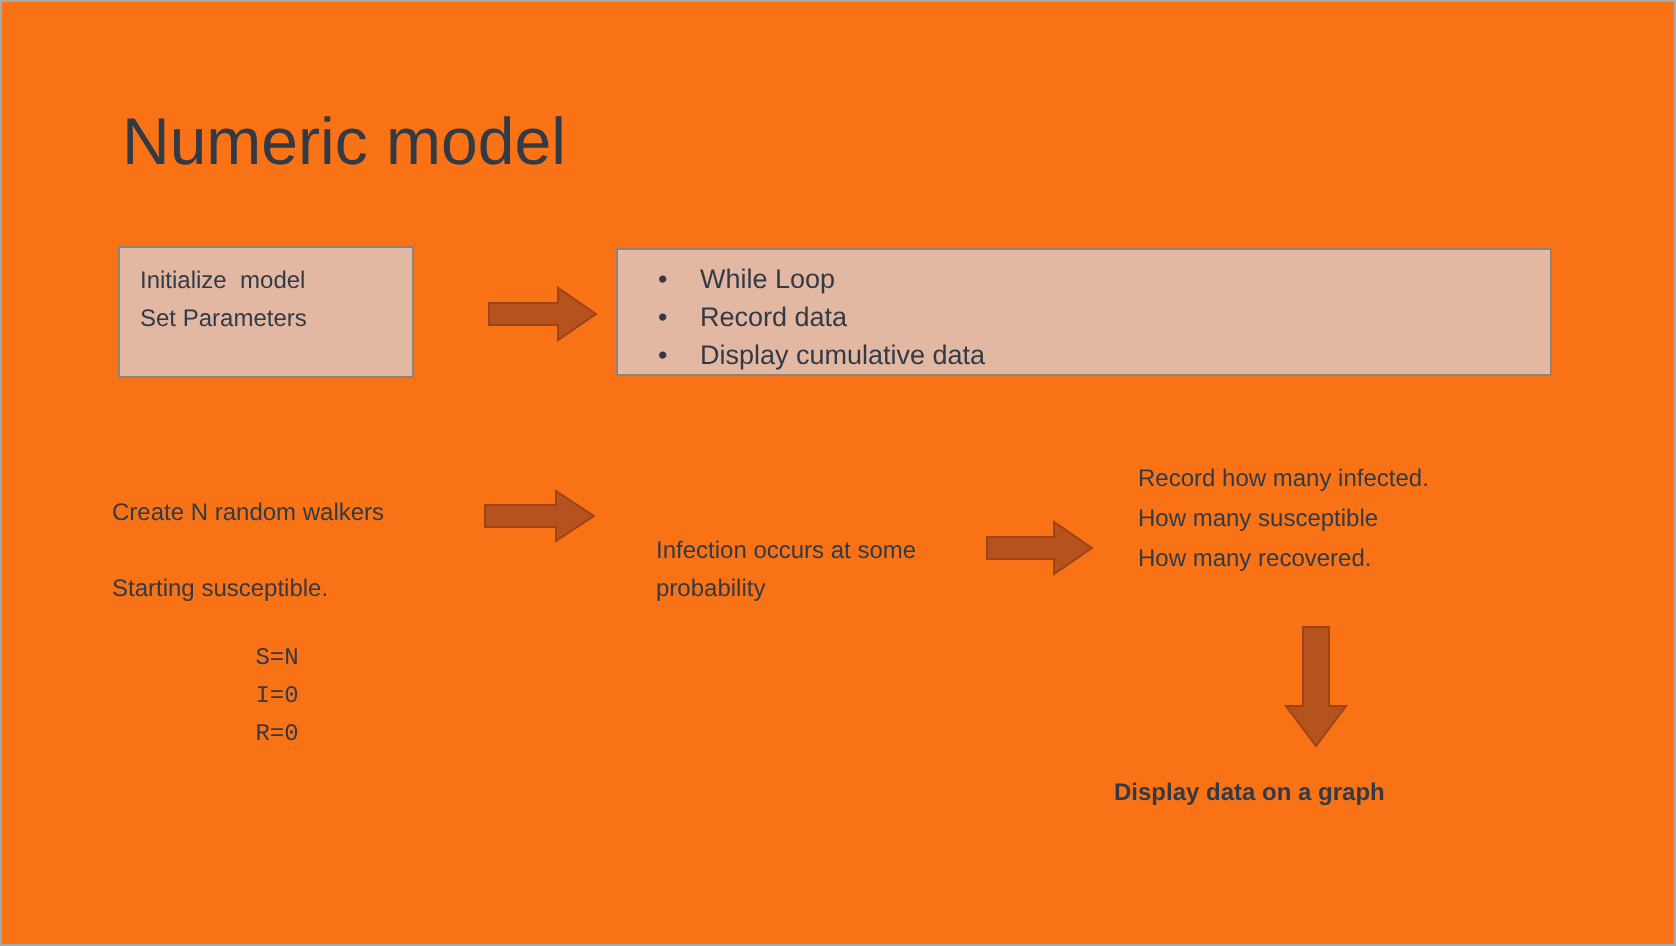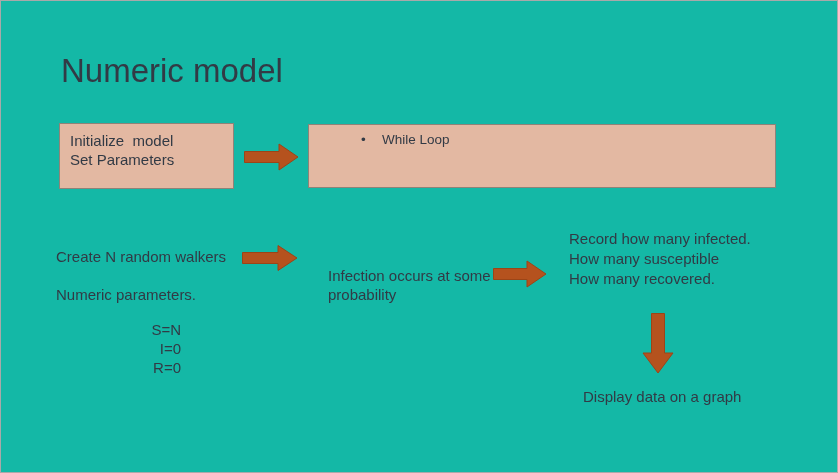--- a/index.html
+++ b/index.html
@@ -13,21 +13,21 @@
   * { margin: 0; padding: 0; box-sizing: border-box; }
   html, body { background: #ffffff; }
   body {
     font-family: "Liberation Sans", sans-serif;
     color: var(--text);
   }
   .slide {
     position: relative;
     width: 838px;
     height: 473px;
-    background: #14b8a6;
+    background: #f97316;
     border: 1px solid var(--slide_border);
     overflow: hidden;
   }
   .title {
     position: absolute;
     left: 60px;
     top: 50px;
     font-size: 33px;
     font-weight: 400;
     letter-spacing: 0px;
@@ -36,58 +36,58 @@
     white-space: nowrap;
   }
   .box {
     position: absolute;
     background: var(--box_fill);
     border: 1px solid var(--box_border);
   }
   .box-init {
     left: 58px;
     top: 122px;
-    width: 175px;
+    width: 148px;
     height: 66px;
     padding: 7px 10px;
-    font-size: 15px;
+    font-size: 12px;
     line-height: 19px;
   }
   .box-loop {
     left: 307px;
     top: 123px;
     width: 468px;
     height: 64px;
     padding: 5px 10px 5px 0;
     font-size: 13.5px;
     line-height: 19px;
   }
   .box-loop ul { list-style: none; }
-  .box-loop li { position: relative; padding-left: 41px; margin-left: 32px; }
+  .box-loop li { position: relative; padding-left: 41px; }
   .box-loop li::before {
     content: "\2022";
     position: absolute;
     left: 20px;
     top: 0;
     font-size: 13.5px;
   }
   .prewrap { white-space: pre-wrap; }
   .textblock {
     position: absolute;
-    font-size: 15px;
+    font-size: 12px;
     line-height: 19px;
     white-space: pre-wrap;
   }
   .tb-create   { left: 55px;  top: 246px; text-align: center; }
   .tb-starting { left: 55px;  top: 284px; }
-  .tb-params   { left: 95px;  top: 319px; width: 85px; text-align: right; }
+  .tb-params   { left: 95px;  top: 319px; width: 85px; text-align: center; font-family: Liberation Mono, monospace; }
   .tb-middle   { left: 327px; top: 227px; width: 185px; }
   .tb-middle .para + .para { margin-top: 18px; }
   .tb-right    { left: 568px; top: 228px; line-height: 20px; }
-  .tb-display  { left: 582px; top: 386px; }
+  .tb-display  { left: 556px; top: 386px; font-weight: bold; }
   .arrow { position: absolute; }
   .arrow svg { display: block; }
   .arrow polygon { fill: var(--arrow); stroke: var(--arrow_stroke); stroke-width: 1; }
   .arrow-1 { left: 243px; top: 141px; }
   .arrow-2 { left: 241px; top: 243px; }
   .arrow-3 { left: 492px; top: 258px; }
   .arrow-4 { left: 640px; top: 312px; }
 </style>
 </head>
 <body>
@@ -103,32 +103,34 @@
 
   <div class="arrow arrow-1">
     <svg width="55" height="30" viewBox="0 0 55 30" aria-hidden="true">
       <polygon points="0.5,9.5 35,9.5 35,2 54,15 35,28 35,20.5 0.5,20.5"></polygon>
     </svg>
   </div>
 
   <div class="box box-loop">
     <ul>
       <li>While Loop</li>
+      <li>Record data</li>
+      <li>Display cumulative data</li>
     </ul>
   </div>
 
   <div class="textblock tb-create">Create N random walkers</div>
 
   <div class="arrow arrow-2">
     <svg width="56" height="28" viewBox="0 0 56 28" aria-hidden="true">
       <polygon points="0.5,8.5 36,8.5 36,1.5 55,14 36,26.5 36,19.5 0.5,19.5"></polygon>
     </svg>
   </div>
 
-  <div class="textblock tb-starting">Numeric parameters.</div>
+  <div class="textblock tb-starting">Starting susceptible.</div>
 
   <div class="textblock tb-params">S=N
 I=0
 R=0</div>
 
   <div class="textblock tb-middle">
     <div class="para">Infection occurs at some
 probability</div>
     
   </div>

